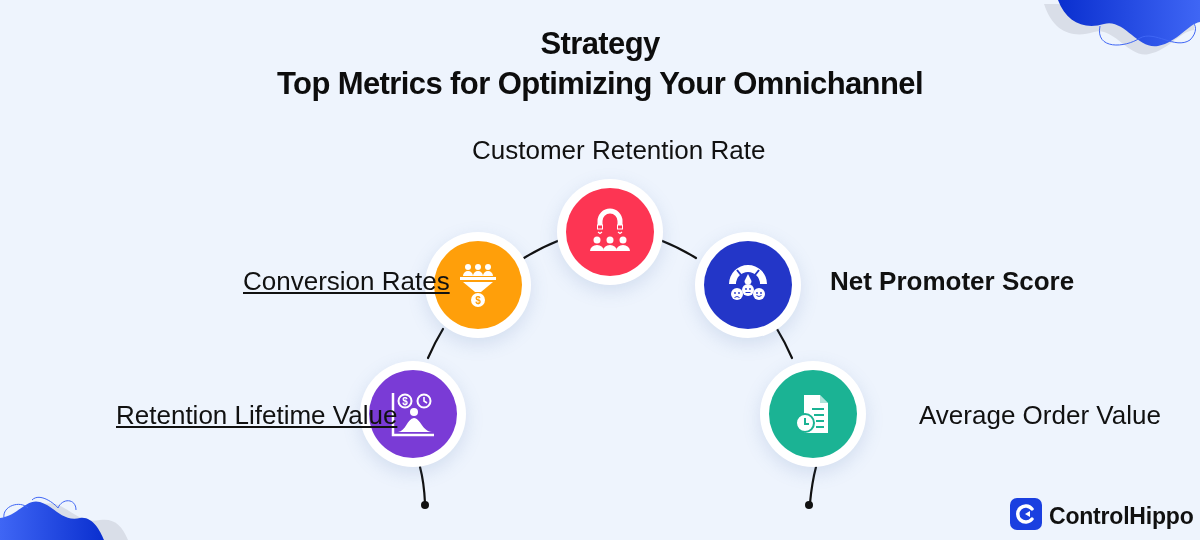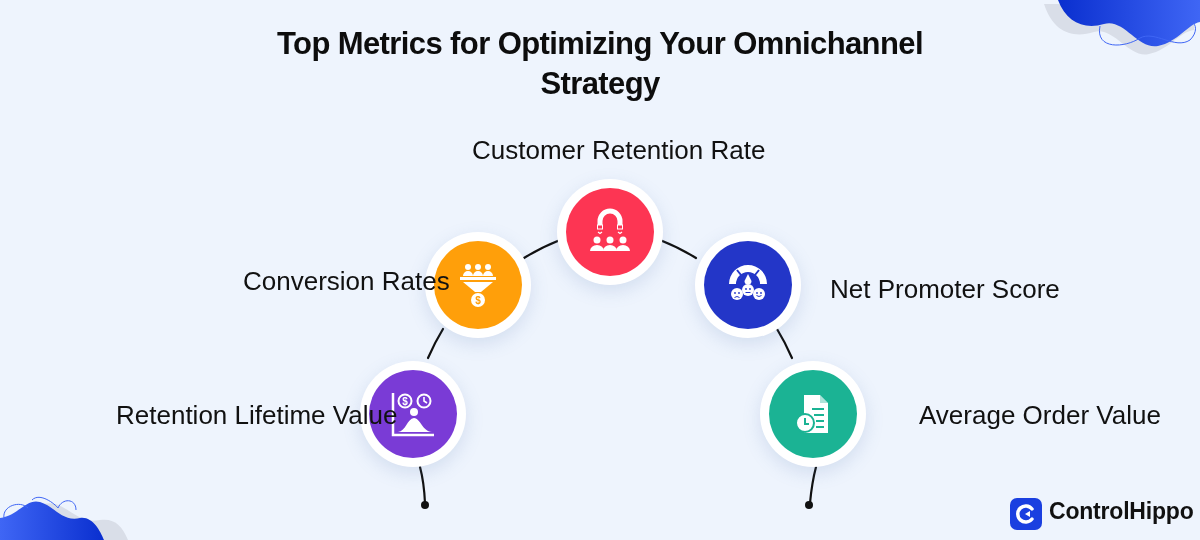--- a/index.html
+++ b/index.html
@@ -34,25 +34,25 @@
     display: flex; align-items: center; justify-content: center;
   }
   .node svg { width: 50px; height: 50px; }
   .label {
     position: absolute;
     font-size: 26px;
     line-height: 26px;
     color: #111;
     white-space: nowrap;
   }
-  .label.right-align { text-align: right; }
+  .label.right-align { text-align: right; text-decoration: underline; }
   .blob { position: absolute; }
   .logo {
     position: absolute; left: 1010px; top: 498px;
-    display: flex; align-items: flex-start; gap: 7px;
+    display: flex; align-items: flex-end; gap: 7px;
   }
   .logo .mark {
     width: 32px; height: 32px; border-radius: 7px;
     background: #1a3fe0;
     display: flex; align-items: center; justify-content: center;
   }
   .logo .text {
     font-size: 23px; font-weight: bold; color: #111; letter-spacing: -0.2px;
   }
 </style>
@@ -77,22 +77,22 @@
       <stop offset="0" stop-color="#3f66f5"></stop>
       <stop offset="1" stop-color="#0a2fcf"></stop>
     </linearGradient>
   </defs>
   <path d="M0 22 C 20 18, 30 4, 45 8 C 60 12, 70 28, 90 24 C 105 22, 112 30, 118 44 L0 44 Z" fill="#d9dee8" transform="translate(10,0)"></path>
   <path d="M0 22 C 18 20, 26 2, 40 6 C 54 10, 62 26, 80 22 C 92 20, 100 34, 104 44 L0 44 Z" fill="url(#g2)"></path>
   <path d="M4 22 C 2 10, 20 4, 28 12 M 32 4 C 40 -4, 55 8, 58 12 C 62 2, 76 2, 76 14" fill="none" stroke="#3f66f5" stroke-width="1"></path>
 </svg>
 
 <div class="title">
+  <span>Strategy</span>
   <span>Top Metrics for Optimizing Your Omnichannel</span>
-  <span>Strategy</span>
 </div>
 
 <svg class="connectors" width="1200" height="540" viewBox="0 0 1200 540">
   <g stroke="#111" stroke-width="2.2" fill="none" stroke-linecap="round">
     <path d="M 524 258 Q 540 248 560 240"></path>
     <path d="M 660 240 Q 680 248 696 258"></path>
     <path d="M 443 329 Q 435 342 428 358"></path>
     <path d="M 777 329 Q 785 342 792 358"></path>
     <path d="M 420 467 Q 424 482 425 503"></path>
     <path d="M 816 467 Q 812 482 810 503"></path>
@@ -149,21 +149,21 @@
       <path d="M11.5 37.5 q2.5 -2 5 0" stroke="#2336c8" stroke-width="1" fill="none"></path>
       <circle cx="23" cy="29" r="0.9" fill="#2336c8"></circle>
         <circle cx="27" cy="29" r="0.9" fill="#2336c8"></circle>
       <path d="M22.5 32.5 h5" stroke="#2336c8" stroke-width="1"></path>
       <circle cx="34" cy="33" r="0.9" fill="#2336c8"></circle>
         <circle cx="38" cy="33" r="0.9" fill="#2336c8"></circle>
       <path d="M33.5 35.5 q2.5 2 5 0" stroke="#2336c8" stroke-width="1" fill="none"></path>
     </svg>
   </div>
 </div>
-<div class="label" style="left:830px;top:276px;">Net Promoter Score</div>
+<div class="label" style="left:830px;top:268px;font-weight:bold;">Net Promoter Score</div>
 
 <div class="node" style="left:360px;top:361px;">
   <div class="inner" style="background:#7a3bd6;">
     <svg viewBox="0 0 50 50">
       <path d="M5 4 V46 H46" stroke="#fff" stroke-width="2.5" fill="none"></path>
       <circle cx="17" cy="12" r="6.5" fill="none" stroke="#fff" stroke-width="2"></circle>
       <text x="17" y="16" font-size="10" text-anchor="middle" fill="#fff" font-family="Liberation Sans, sans-serif" font-weight="bold">$</text>
       <circle cx="36" cy="12" r="6.5" fill="none" stroke="#fff" stroke-width="2"></circle>
       <path d="M36 8 V12 L39 14" stroke="#fff" stroke-width="1.6" fill="none"></path>
       <circle cx="26" cy="23" r="4" fill="#fff"></circle>

